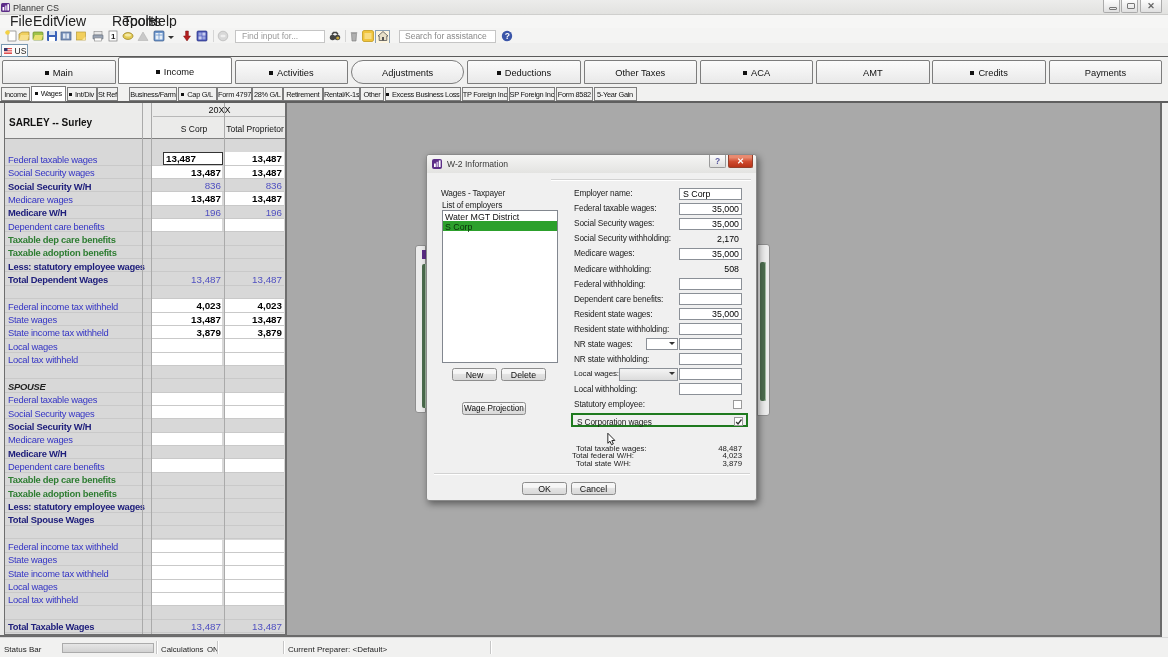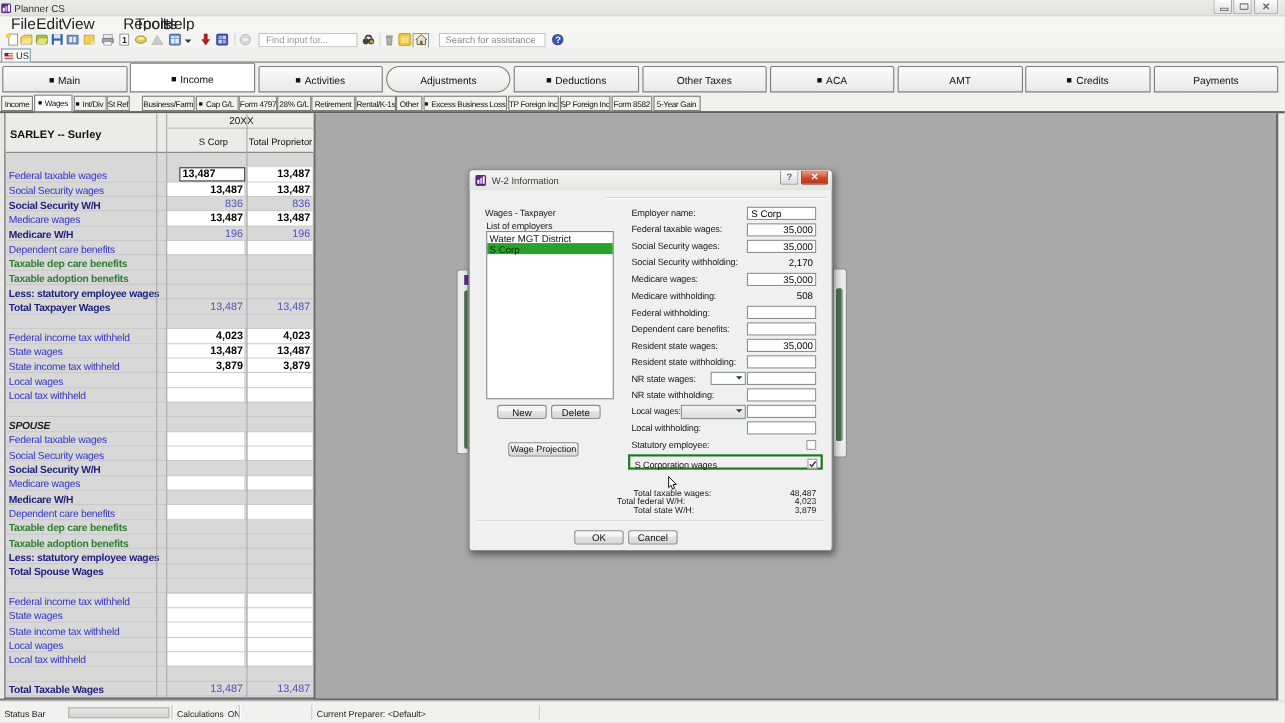--- a/index.html
+++ b/index.html
@@ -264,21 +264,21 @@
 <div class="row" style="top:129.45px;height:13.35px;">
 <div class="rl c-green">Taxable dep care benefits</div>
 </div>
 <div class="row" style="top:142.80px;height:13.35px;">
 <div class="rl c-green">Taxable adoption benefits</div>
 </div>
 <div class="row" style="top:156.15px;height:13.35px;">
 <div class="rl c-navy">Less: statutory employee wages</div>
 </div>
 <div class="row" style="top:169.50px;height:13.35px;">
-<div class="rl c-navy">Total Taxpayer Wages</div>
+<div class="rl c-navy">Total Dependent Wages</div>
 <div class="pval" style="left:160px;width:56px;">13,487</div>
 <div class="pval" style="left:219px;width:58px;">13,487</div>
 </div>
 <div class="row" style="top:182.85px;height:13.35px;">
 </div>
 <div class="row" style="top:196.20px;height:13.35px;">
 <div class="rl c-blue">Federal income tax withheld</div>
 <div class="cw" style="left:146.5px;width:70.5px;"></div>
 <div class="cw" style="left:219.5px;width:59.5px;"></div>
 <div class="val" style="left:160px;width:56px;">4,023</div>
@@ -461,21 +461,21 @@
           <svg width="8" height="8" viewBox="0 0 8 8" style="position:absolute;left:0;top:0">
             <path d="M1.2 4 L3 6 L6.5 1.5" stroke="#333" stroke-width="1.3" fill="none"></path>
           </svg>
         </div>
       </div>
 <svg class="abs" style="left:180px;top:277px" width="10" height="15" viewBox="0 0 12 17">
         <path d="M1 1 L1 13 L3.6 10.6 L5.4 14.8 L7.6 13.8 L5.8 9.8 L9.4 9.6 Z" fill="#fff" stroke="#000" stroke-width="1"></path>
       </svg>
 <div class="abs" style="left:149px;top:289.0px;font-size:7.8px;color:#1b1b1b;">Total taxable wages:</div>
 <div class="abs" style="left:255px;top:289.0px;width:60px;text-align:right;font-size:7.8px;color:#1b1b1b;">48,487</div>
-<div class="abs" style="left:134px;top:296.7px;font-size:7.8px;color:#1b1b1b;">Total federal W/H:</div>
+<div class="abs" style="left:145px;top:296.7px;font-size:7.8px;color:#1b1b1b;">Total federal W/H:</div>
 <div class="abs" style="left:255px;top:296.7px;width:60px;text-align:right;font-size:7.8px;color:#1b1b1b;">4,023</div>
 <div class="abs" style="left:149px;top:304.4px;font-size:7.8px;color:#1b1b1b;">Total state W/H:</div>
 <div class="abs" style="left:255px;top:304.4px;width:60px;text-align:right;font-size:7.8px;color:#1b1b1b;">3,879</div>
 <div class="sep3d" style="left:7px;top:318px;width:316px;"></div>
 <div class="btn" style="left:95px;top:327px;width:45px;height:13px;line-height:12px;">OK</div>
 <div class="btn" style="left:144px;top:327px;width:45px;height:13px;line-height:12px;">Cancel</div>
 </div>
 </div>
 
 <div class="abs" style="left:0;top:637px;width:1168px;height:20px;background:#f1f1f0;border-top:1px solid #d8d8d8;">

